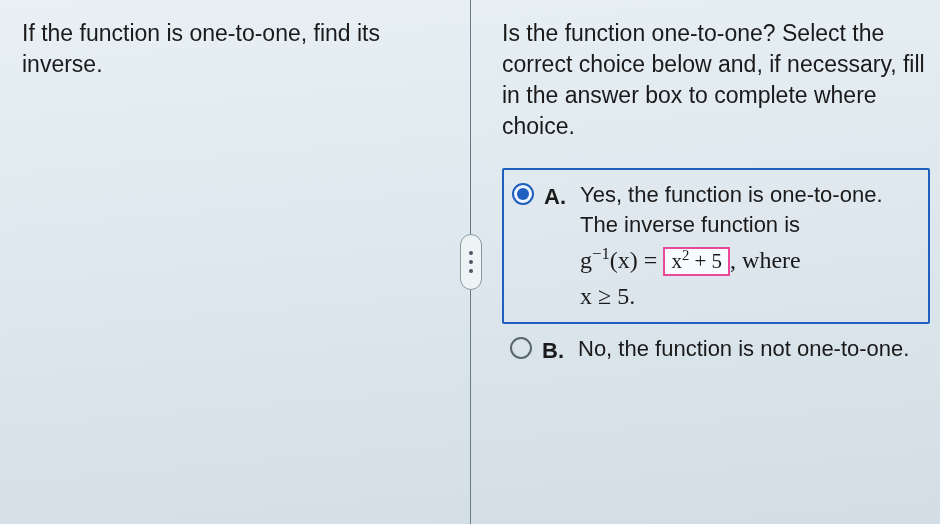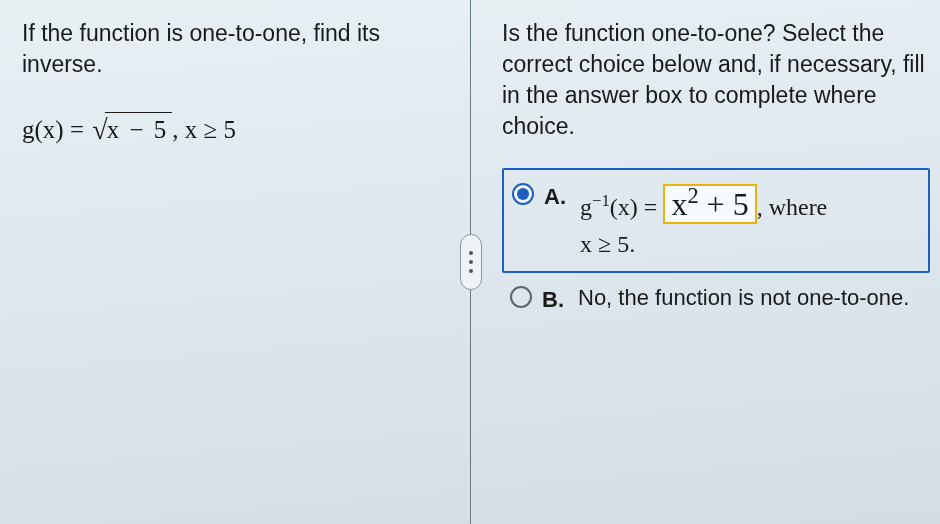--- a/index.html
+++ b/index.html
@@ -103,24 +103,24 @@
     flex: 1;
     line-height: 1.35;
   }
   .math-line {
     font-family: "Times New Roman", Times, serif;
     font-size: 24px;
     margin-top: 4px;
   }
   .answer-box {
     display: inline-block;
-    border: 2px solid #eab308;
+    border: 2px solid #ec4899;
     padding: 2px 6px;
     font-family: "Times New Roman", Times, serif;
-    font-size: 32px;
+    font-size: 21px;
     line-height: 1;
     background: #f6fbff;
   }
   sup { font-size: 0.7em; line-height: 0; }
   .g-inv {
     font-family: "Times New Roman", Times, serif;
   }
   .drag-handle {
     position: absolute;
     left: 460px;
@@ -143,40 +143,38 @@
     background: #4a5862;
     border-radius: 50%;
   }
   .simplify-note { margin-top: 4px; }
 </style>
 </head>
 <body>
 
 <div class="left-pane">
   <div class="prompt-text">If the function is one-to-one, find its inverse.</div>
-  <div class="eqn">
-    <span>g(x) = </span><span class="sqrt-wrap"><span class="sqrt-sym">√</span><span class="radicand">x − 5</span></span><span>, x ≥ 5</span>
-  </div>
 </div>
 
 <div class="divider"></div>
 
 <div class="drag-handle">
   <span class="dot"></span>
   <span class="dot"></span>
   <span class="dot"></span>
 </div>
 
 <div class="right-pane">
   <div class="question-text">Is the function one-to-one? Select the correct choice below and, if necessary, fill in the answer box to complete where choice.</div>
 
   <div class="choice selected">
     <span class="radio checked"></span>
     <span class="choice-letter">A.</span>
     <div class="choice-body">
+      <span>Yes, the function is one-to-one. The inverse function is</span>
       <div class="math-line">
         <span class="g-inv"><span>g</span><sup>−1</sup><span>(x) = </span></span><span class="answer-box"><span>x<sup>2</sup> + 5</span></span><span>, where</span>
       </div>
       <div class="math-line">x ≥ 5.</div>
     </div>
   </div>
 
   <div class="choice">
     <span class="radio unchecked"></span>
     <span class="choice-letter">B.</span>

